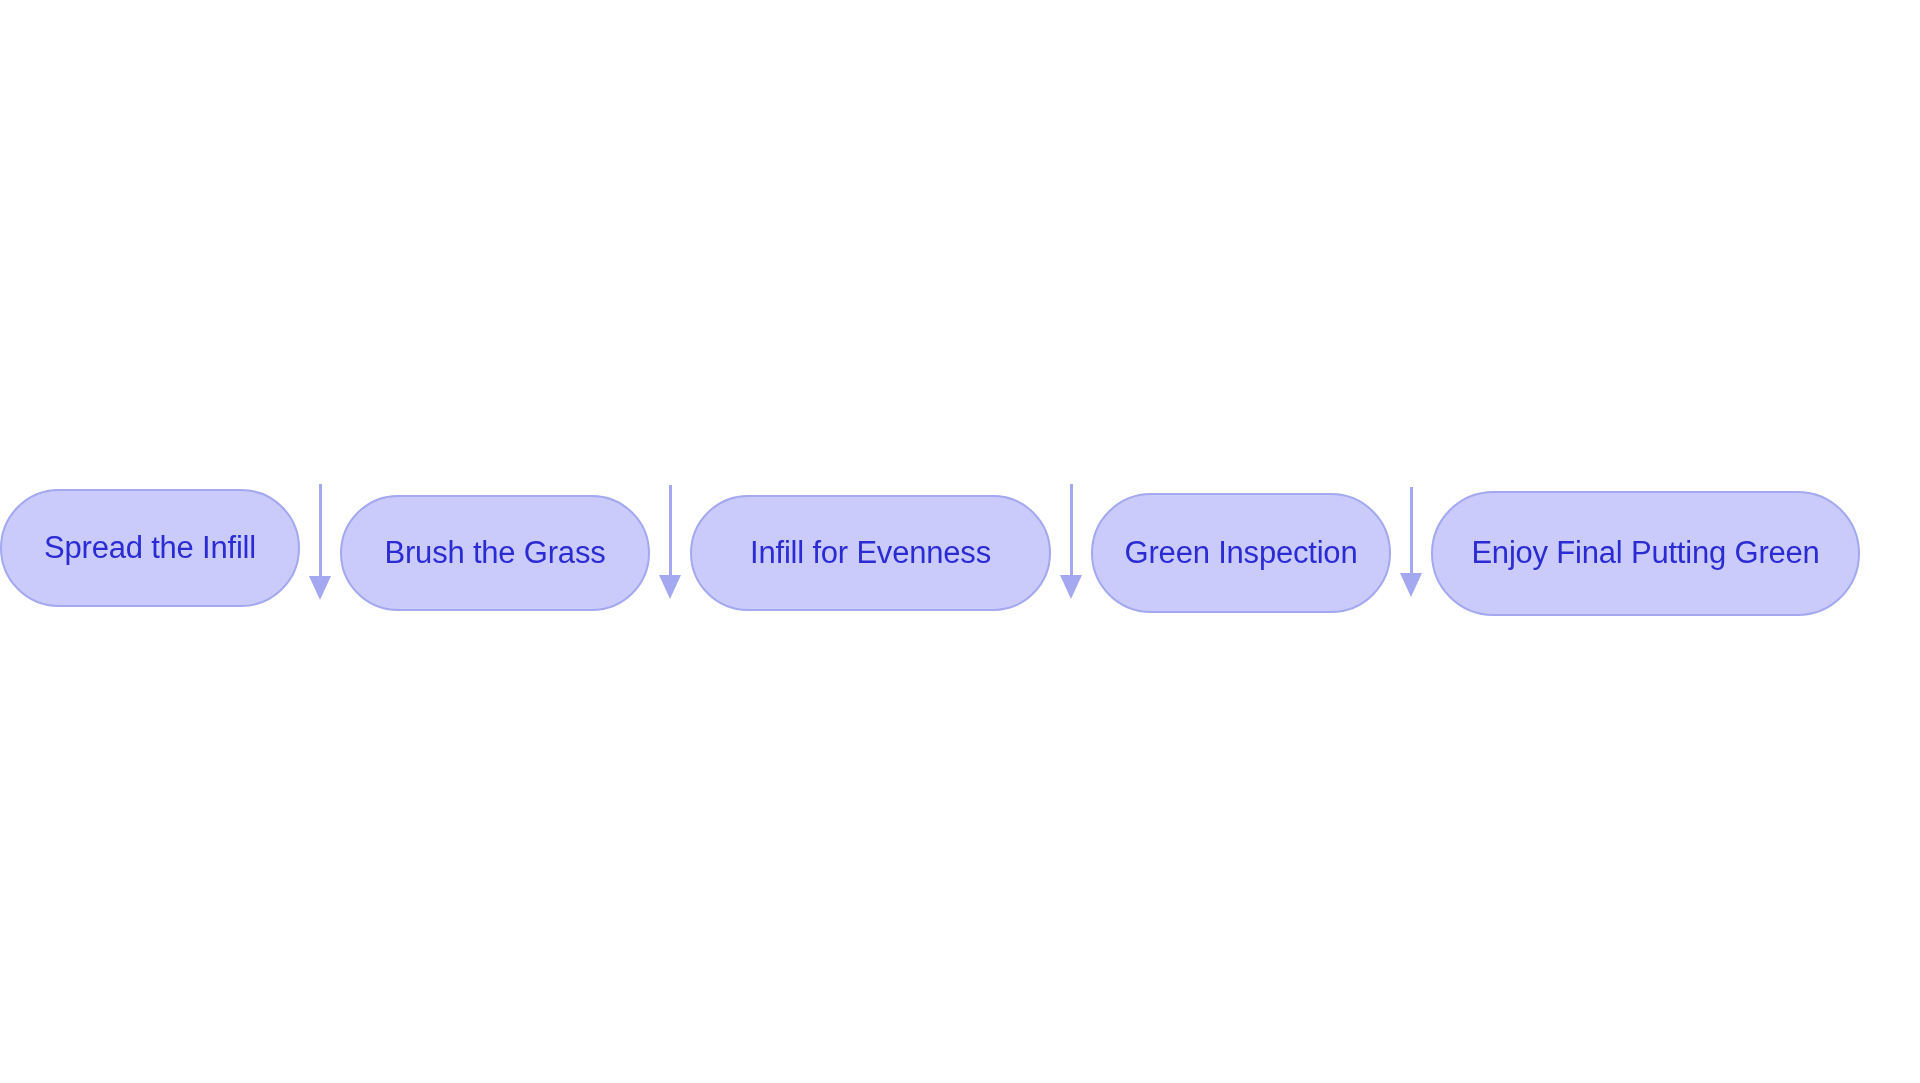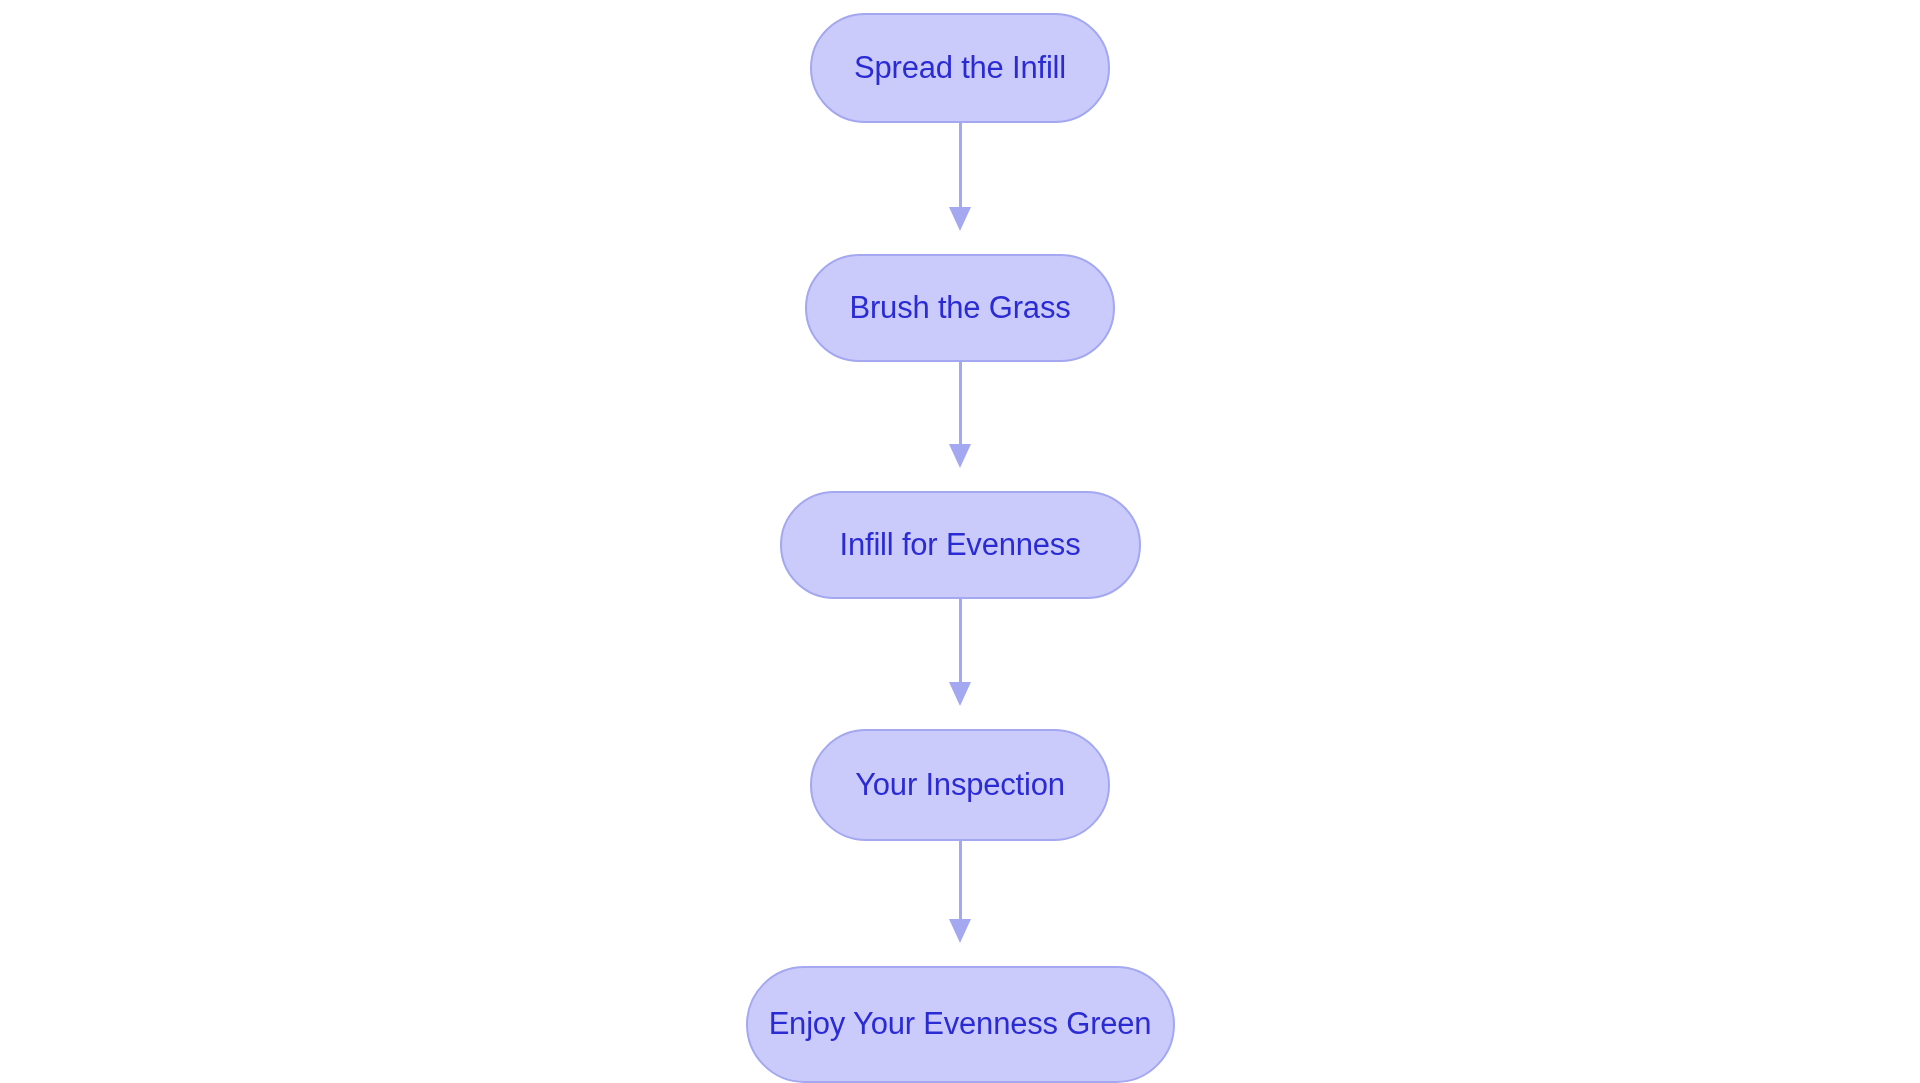--- a/index.html
+++ b/index.html
@@ -21,21 +21,21 @@
     background: #ffffff;
   }
 
   .flow-column {
     position: absolute;
     left: 0;
     top: 0;
     width: 1920px;
     height: 1083px;
     display: flex;
-    flex-direction: column;
+    flex-direction: row;
     align-items: center;
   }
 
   .node {
     box-sizing: border-box;
     display: flex;
     align-items: center;
     justify-content: center;
     background: #cacbfb;
     border: 2px solid #a3a8f0;
@@ -118,26 +118,26 @@
     <div class="node node-3">
       <span class="node-label">Infill for Evenness</span>
     </div>
 
     <div class="connector connector-3">
       <div class="connector-line"></div>
       <div class="connector-head"></div>
     </div>
 
     <div class="node node-4">
-      <span class="node-label">Your Inspection</span>
+      <span class="node-label">Green Inspection</span>
     </div>
 
     <div class="connector connector-4">
       <div class="connector-line"></div>
       <div class="connector-head"></div>
     </div>
 
     <div class="node node-5">
-      <span class="node-label">Enjoy Your Evenness Green</span>
+      <span class="node-label">Enjoy Final Putting Green</span>
     </div>
 
   </div>
 </div>
 
 </body></html>

